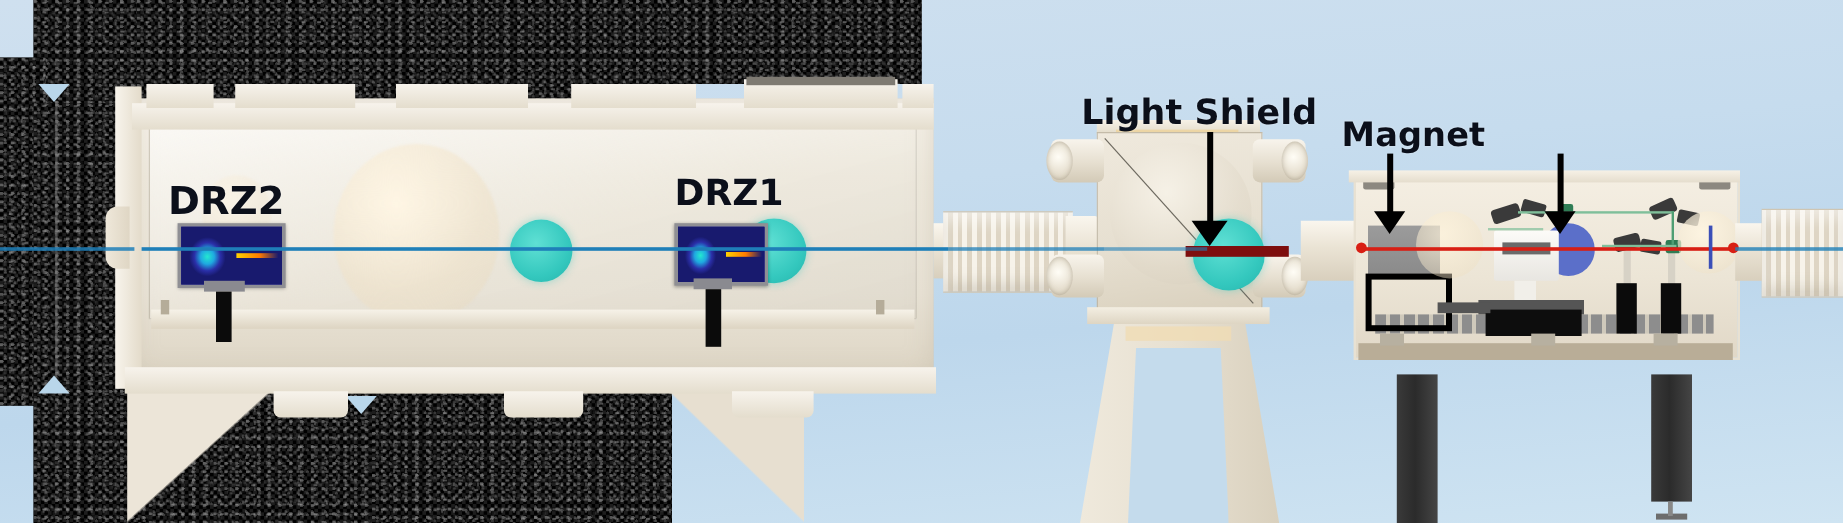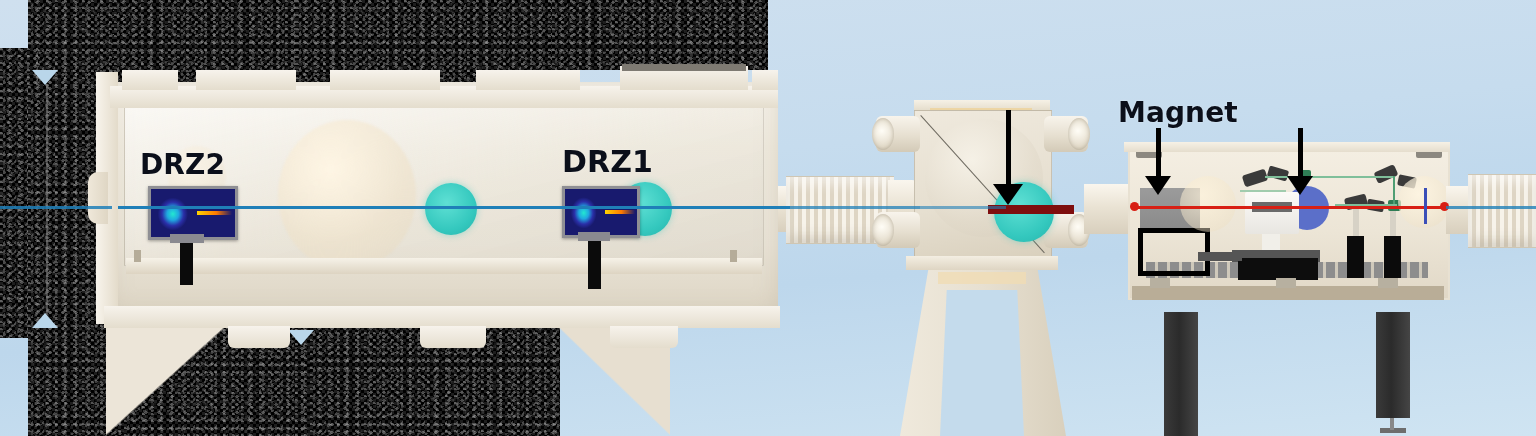--- a/index.html
+++ b/index.html
@@ -351,24 +351,25 @@
   <div class="beam-blue abs" style="left:118px;top:206px;width:672px;"></div>
   <div class="beam-blue abs" style="left:790px;top:206px;width:130px;opacity:.75;"></div>
   <div class="beam-blue abs" style="left:920px;top:206px;width:86px;opacity:.6;"></div>
 
   <div class="beam-red abs" style="left:1134px;top:206px;width:312px;"></div>
   <div class="beam-dot abs" style="left:1130px;top:202px;width:9px;height:9px;"></div>
   <div class="beam-dot abs" style="left:1440px;top:202px;width:9px;height:9px;"></div>
   <div class="cross-v abs" style="left:1424px;top:188px;height:36px;"></div>
   <div class="beam-blue abs" style="left:1446px;top:206px;width:90px;opacity:.8;"></div>
 
-  <div class="lab" style="left:140px;top:148px;font-size:28px;">DRZ2</div>
+  <div class="lab" style="left:140px;top:148px;font-size:32px;">DRZ2</div>
 
   <div class="lab" style="left:562px;top:144px;font-size:30px;">DRZ1</div>
 
+  <div class="lab" style="left:901px;top:76px;font-size:29px;">Light Shield</div>
 
   <div class="lab" style="left:1118px;top:96px;font-size:28px;">Magnet</div>
 
 
   <div class="arrow-shaft abs" style="left:1006px;top:110px;height:78px;"></div>
   <div class="arrow-head abs" style="left:993px;top:184px;"></div>
 
   <div class="arrow-shaft abs" style="left:1156px;top:128px;height:52px;"></div>
   <div class="arrow-head abs thin" style="left:1145px;top:176px;"></div>
 

